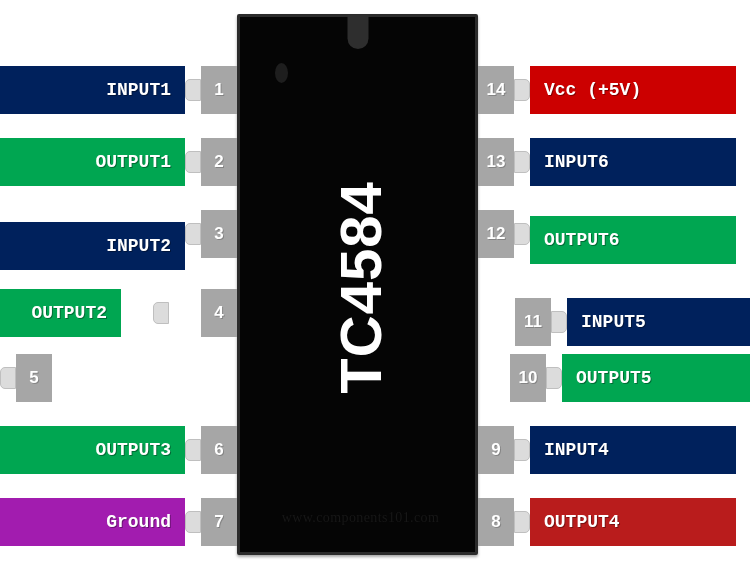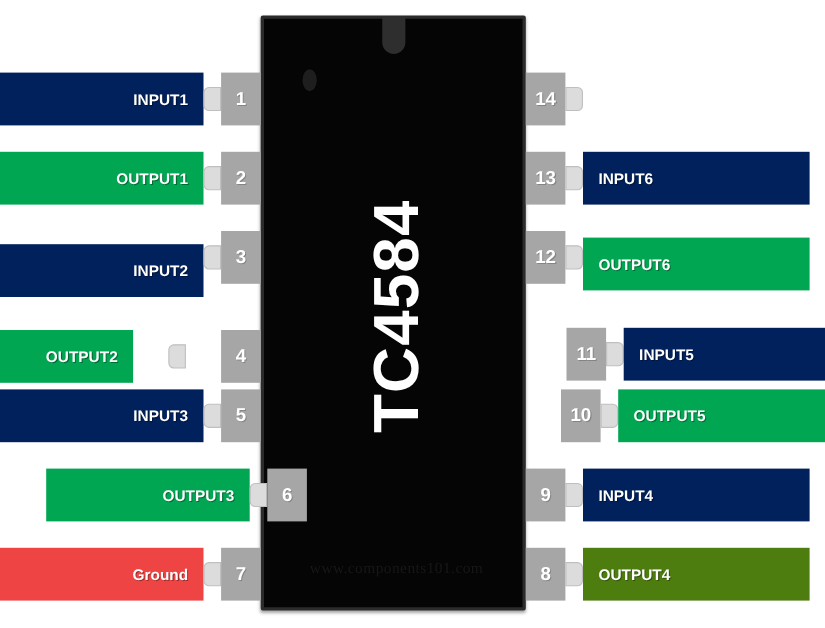--- a/index.html
+++ b/index.html
@@ -105,23 +105,23 @@
   .pin-row.left .label-bar {
     justify-content: flex-end;
     padding-right: 14px;
   }
   .pin-row.right .label-bar {
     justify-content: flex-start;
     padding-left: 14px;
   }
   .label-bar .txt {
     color: #ffffff;
-    font-family: Liberation Sans, sans-serif;
+    font-family: Liberation Mono, monospace;
     font-weight: bold;
-    font-size: 14px;
+    font-size: 18px;
     white-space: nowrap;
     text-shadow: 1px 1px 0 rgba(0,0,0,0.35);
     text-align: right;
   }
 
   
   .pin-tab {
     width: 16px;
     height: 22px;
     background: #dcdcdc;
@@ -178,53 +178,53 @@
         <div class="pin-tab"></div>
         <div class="pin-block">2</div>
       </div>
       <div class="pin-row left" style="top: 210px;">
         <div class="label-bar" style="background: rgb(0, 33, 92); margin-top: 23px;">
           <span class="txt">INPUT2</span>
         </div>
         <div class="pin-tab"></div>
         <div class="pin-block">3</div>
       </div>
-      <div class="pin-row left" style="top: 300px; gap: 32px;">
+      <div class="pin-row left" style="top: 289px; gap: 32px;">
         <div class="label-bar" style="background: rgb(0, 166, 81);">
           <span class="txt">OUTPUT2</span>
         </div>
         <div class="pin-tab"></div>
         <div class="pin-block">4</div>
       </div>
       <div class="pin-row left" style="top: 354px;">
-        <div class="label-bar" style="background: rgb(0, 33, 92);">
-          <span class="txt">INPUT3</span>
-        </div>
         <div class="pin-tab"></div>
         <div class="pin-block">5</div>
       </div>
-      <div class="pin-row left" style="top: 426px; padding-left: 42px;">
+      <div class="pin-row left" style="top: 426px;">
         <div class="label-bar" style="background: rgb(0, 166, 81);">
           <span class="txt">OUTPUT3</span>
         </div>
         <div class="pin-tab"></div>
         <div class="pin-block">6</div>
       </div>
       <div class="pin-row left" style="top: 498px;">
-        <div class="label-bar" style="background: #ef4444;">
+        <div class="label-bar" style="background: #a21caf;">
           <span class="txt">Ground</span>
         </div>
         <div class="pin-tab"></div>
         <div class="pin-block">7</div>
       </div>
     </div>
   <div id="pins-right">
       <div class="pin-row right" style="top: 66px;">
         <div class="pin-block">14</div>
         <div class="pin-tab"></div>
+        <div class="label-bar" style="background: rgb(204, 0, 0);">
+          <span class="txt">Vcc (+5V)</span>
+        </div>
       </div>
       <div class="pin-row right" style="top: 138px; border-radius: 20px;">
         <div class="pin-block">13</div>
         <div class="pin-tab"></div>
         <div class="label-bar" style="background: rgb(0, 33, 92);">
           <span class="txt">INPUT6</span>
         </div>
       </div>
       <div class="pin-row right" style="top: 210px; border-radius: 13px;">
         <div class="pin-block">12</div>
@@ -250,19 +250,19 @@
       <div class="pin-row right" style="top: 426px;">
         <div class="pin-block">9</div>
         <div class="pin-tab"></div>
         <div class="label-bar" style="background: rgb(0, 33, 92);">
           <span class="txt">INPUT4</span>
         </div>
       </div>
       <div class="pin-row right" style="top: 498px;">
         <div class="pin-block">8</div>
         <div class="pin-tab"></div>
-        <div class="label-bar" style="background: #4d7c0f;">
+        <div class="label-bar" style="background: #b91c1c;">
           <span class="txt">OUTPUT4</span>
         </div>
       </div>
     </div>
 
 </div>
 
 </body></html>

